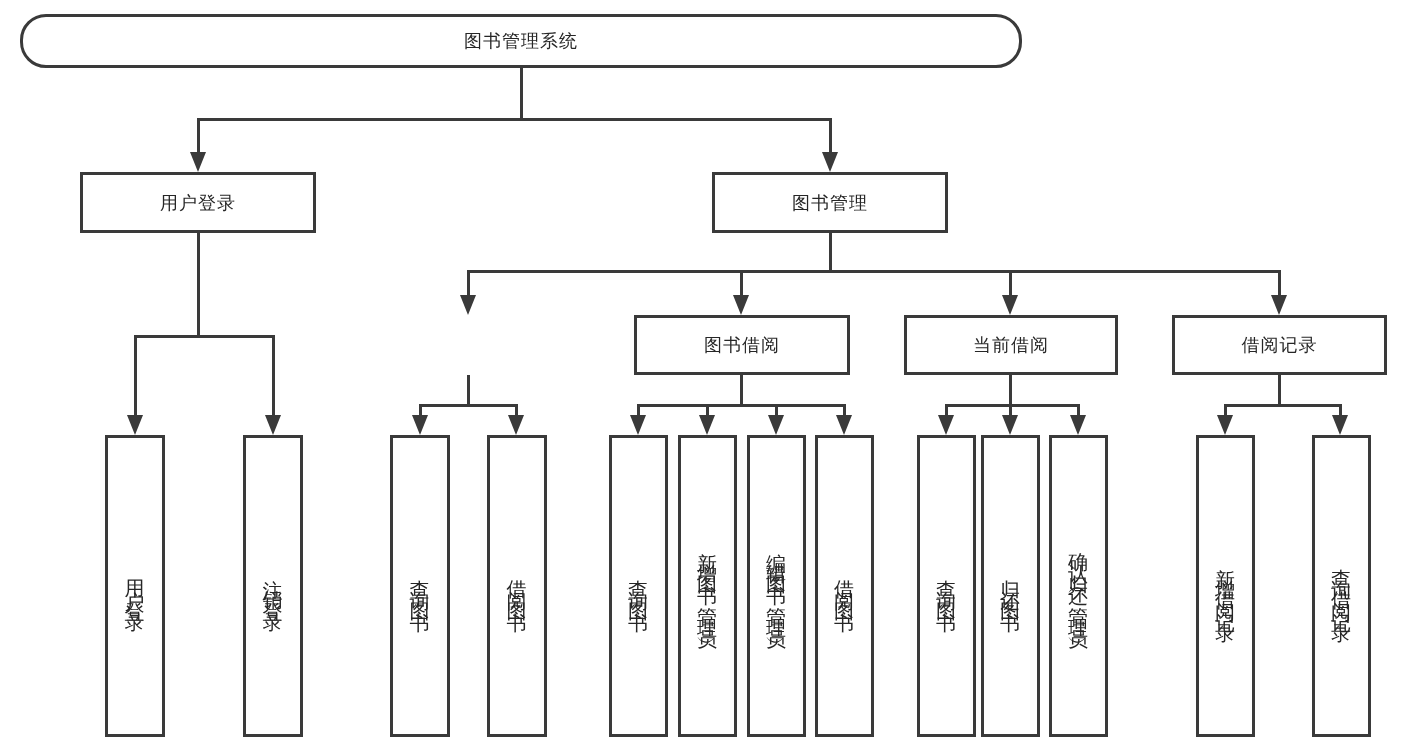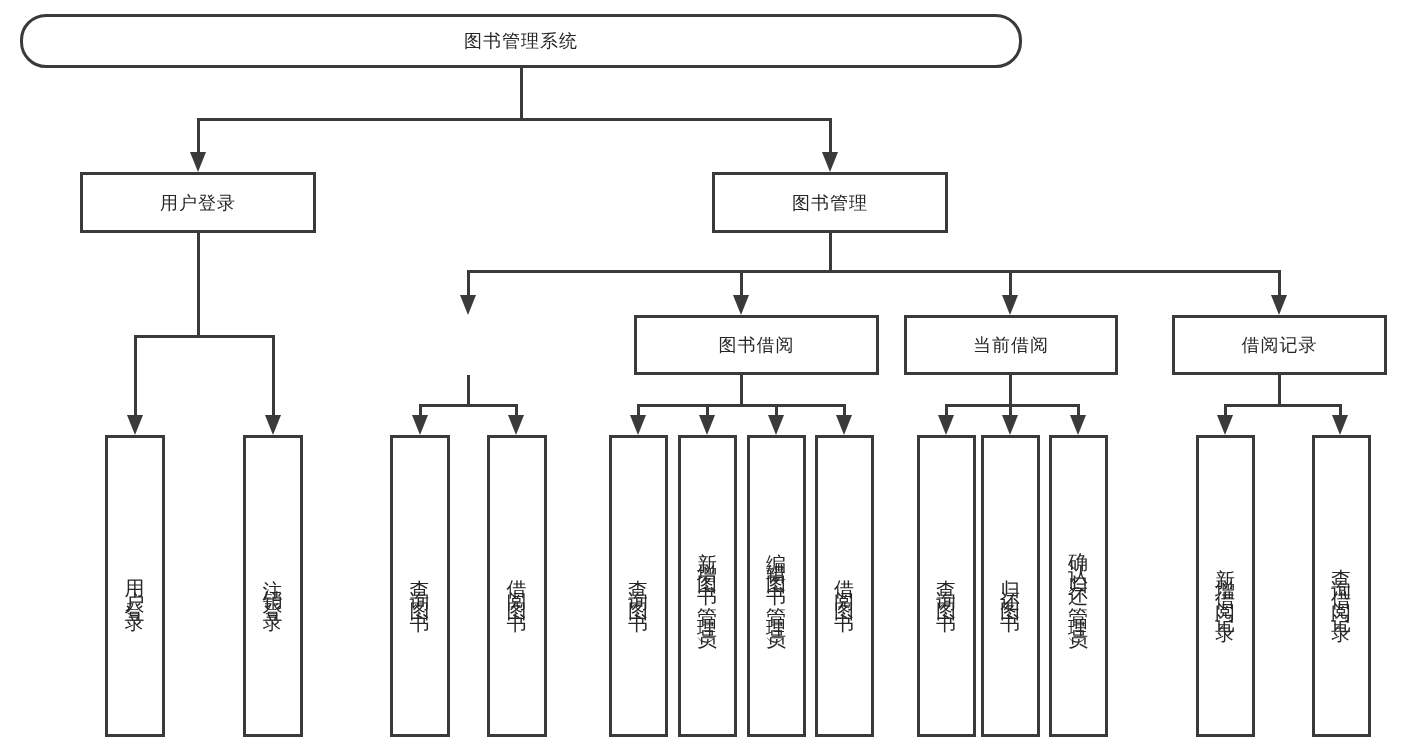--- a/index.html
+++ b/index.html
@@ -97,21 +97,21 @@
   <div class="hline" style="left:467px; top:270px; width:814px;"></div>
   <div class="vline" style="left:467px; top:270px; height:26px;"></div>
   <div class="arrow" style="left:460px; top:295px;"></div>
   <div class="vline" style="left:740px; top:270px; height:26px;"></div>
   <div class="arrow" style="left:733px; top:295px;"></div>
   <div class="vline" style="left:1009px; top:270px; height:26px;"></div>
   <div class="arrow" style="left:1002px; top:295px;"></div>
   <div class="vline" style="left:1278px; top:270px; height:26px;"></div>
   <div class="arrow" style="left:1271px; top:295px;"></div>
 
-  <div class="box" style="left:634px; top:315px; width:245px; height:60px;">图书借阅</div>
+  <div class="box" style="left:634px; top:315px; width:216px; height:60px;">图书借阅</div>
   <div class="box" style="left:1172px; top:315px; width:215px; height:60px;">借阅记录</div>
   <div class="box" style="left:904px; top:315px; width:214px; height:60px;">当前借阅</div>
 
   <div class="vline" style="left:467px; top:375px; height:31px;"></div>
   <div class="hline" style="left:419px; top:404px; width:99px;"></div>
   <div class="vline" style="left:419px; top:404px; height:11px;"></div>
   <div class="arrow" style="left:412px; top:415px;"></div>
   <div class="vline" style="left:515px; top:404px; height:11px;"></div>
   <div class="arrow" style="left:508px; top:415px;"></div>
 

